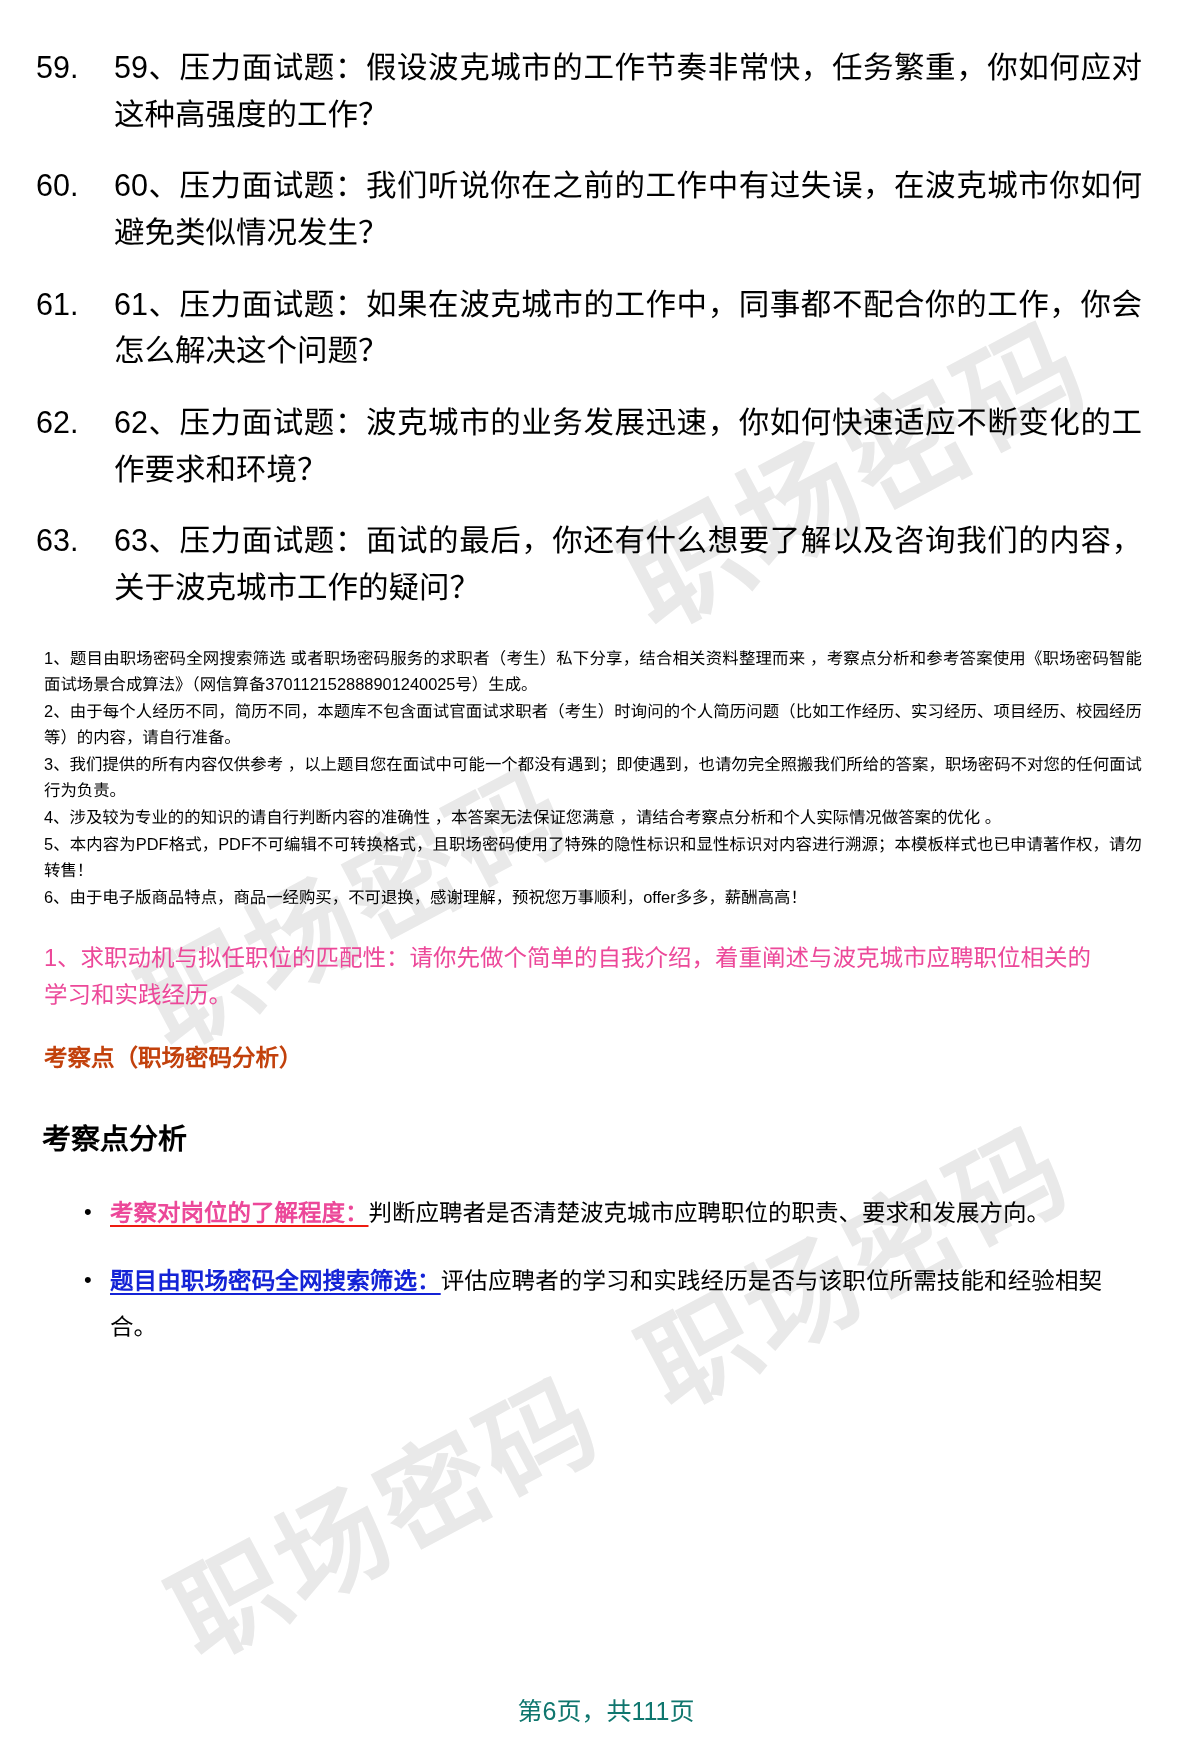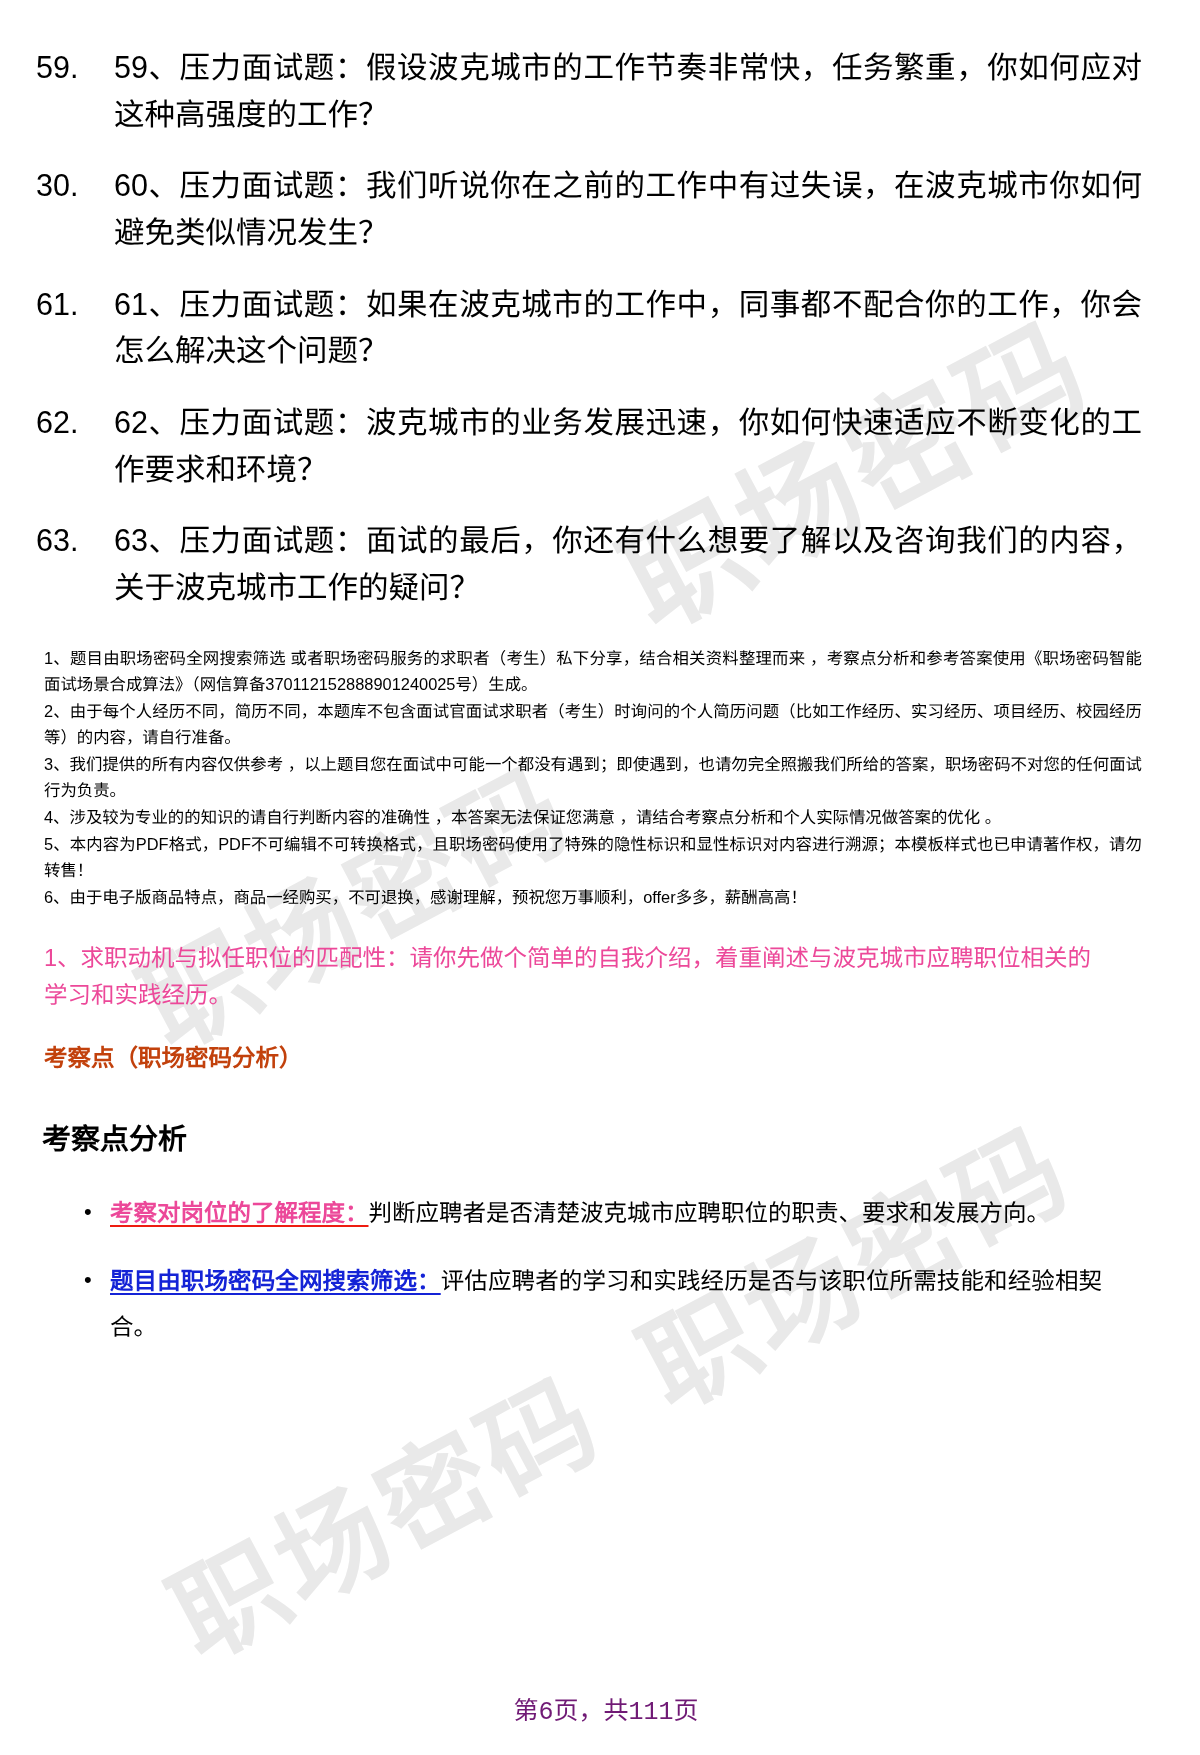--- a/index.html
+++ b/index.html
@@ -141,44 +141,43 @@
   .lbl-blue { color: #1423d6; text-decoration-color: #1423d6; }
 
   
   #page-footer {
     position: absolute;
     left: 12px;
     right: 0;
     bottom: 28px;
     text-align: center;
     font-size: 25px;
-    color: #701a75;
+    color: #0f766e;
     z-index: 2;
-    font-family: Liberation Mono, monospace;
   }
 </style>
 </head>
 <body>
 
 <div id="watermark-layer">
   <div class="wm wm-a">职场密码</div>
   <div class="wm wm-b">职场密码</div>
   <div class="wm wm-c">职场密码</div>
   <div class="wm wm-d">职场密码</div>
 </div>
 
 <div id="page">
 
   <ol id="question-list">
     <li class="q-item">
       <span class="q-num">59.</span>
       <span class="q-text">59、压力面试题：假设波克城市的工作节奏非常快，任务繁重，你如何应对这种高强度的工作？</span>
     </li>
     <li class="q-item">
-      <span class="q-num">30.</span>
+      <span class="q-num">60.</span>
       <span class="q-text">60、压力面试题：我们听说你在之前的工作中有过失误，在波克城市你如何避免类似情况发生？</span>
     </li>
     <li class="q-item">
       <span class="q-num">61.</span>
       <span class="q-text">61、压力面试题：如果在波克城市的工作中，同事都不配合你的工作，你会怎么解决这个问题？</span>
     </li>
     <li class="q-item">
       <span class="q-num">62.</span>
       <span class="q-text">62、压力面试题：波克城市的业务发展迅速，你如何快速适应不断变化的工作要求和环境？</span>
     </li>

